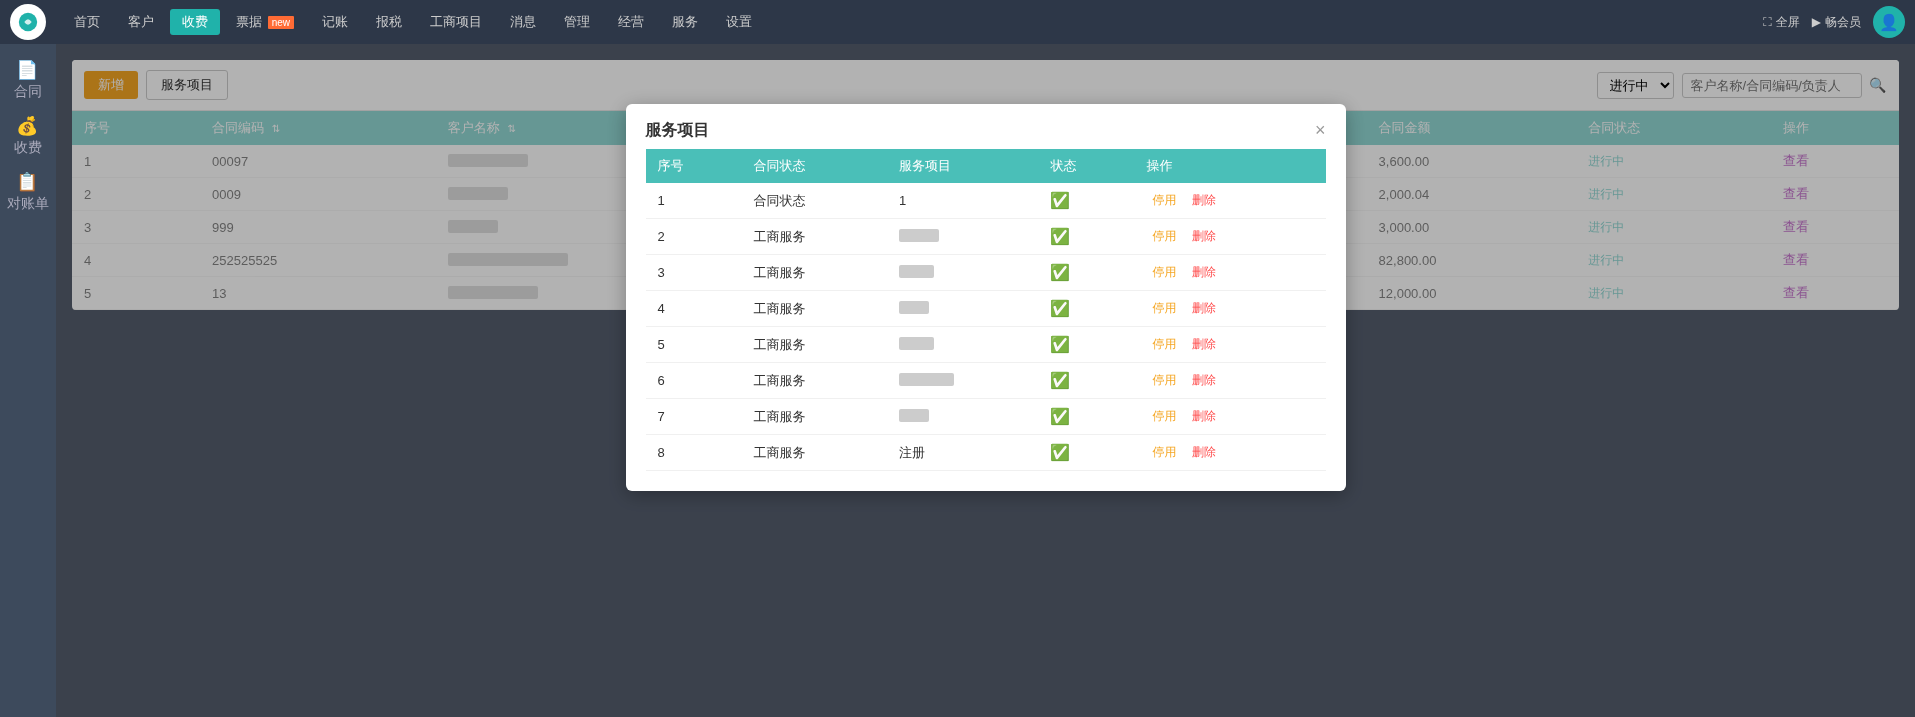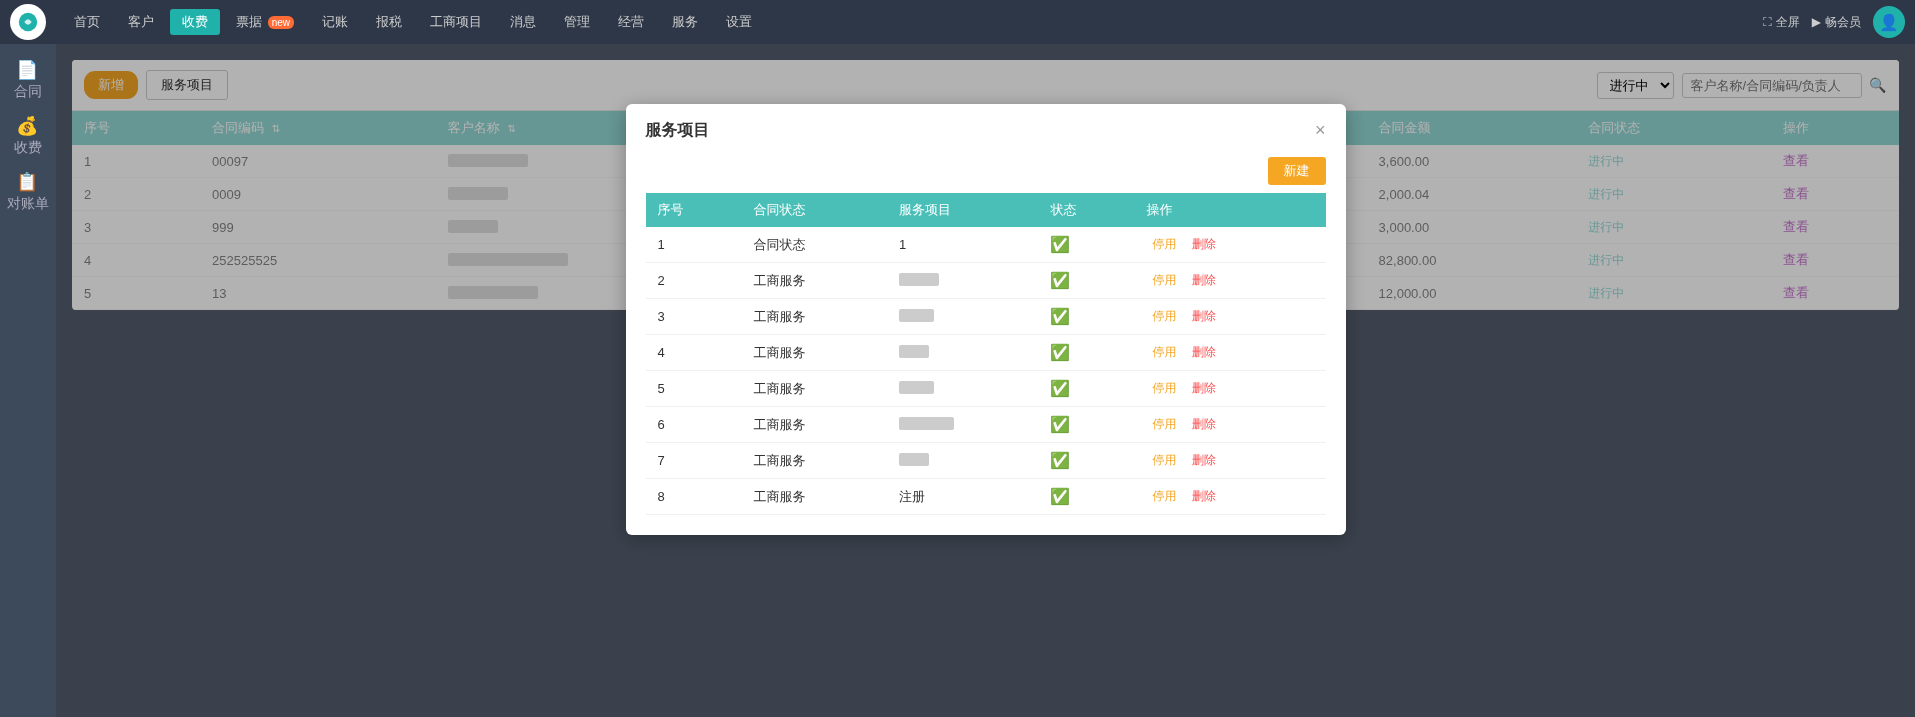--- a/index.html
+++ b/index.html
@@ -17,21 +17,21 @@
     }
     .top-nav .logo svg { width: 22px; height: 22px; }
     .nav-items { display: flex; align-items: center; gap: 4px; flex: 1; }
     .nav-item {
       padding: 4px 12px; color: #ccc; cursor: pointer; border-radius: 3px;
       font-size: 13px; white-space: nowrap; text-align: center;
     }
     .nav-item.active { background: #20b2aa; color: #fff; }
     .nav-item .badge {
       background: #ff6b35; color: #fff; font-size: 10px;
-      border-radius: 6px; padding: 1px 4px; margin-left: 2px;
+      border-radius: 1px; padding: 1px 4px; margin-left: 2px;
     }
     .top-right { display: flex; align-items: center; gap: 12px; margin-left: auto; }
     .top-right-btn { display: flex; align-items: center; gap: 4px; color: #ccc; font-size: 12px; cursor: pointer; }
     .avatar { width: 32px; height: 32px; border-radius: 50%; background: #20b2aa; display: flex; align-items: center; justify-content: center; color: #fff; font-size: 16px; }
 
     
     .layout { display: flex; height: calc(100vh - 44px); }
 
     
     .sidebar {
@@ -47,21 +47,21 @@
     .sidebar-item span { font-size: 14px; }
 
     
     .main-content { flex: 1; background: #555e6e; padding: 16px; overflow: auto; position: relative; }
 
     
     .table-container { background: #fff; border-radius: 4px; overflow: hidden; }
 
     
     .toolbar { display: flex; align-items: center; gap: 8px; padding: 10px 12px; background: #fff; border-bottom: 1px solid #e8e8e8; }
-    .btn-new { background: #f5a623; color: #fff; border: none; padding: 5px 14px; border-radius: 11px; cursor: pointer; font-size: 13px; }
+    .btn-new { background: #f5a623; color: #fff; border: none; padding: 5px 14px; border-radius: 3px; cursor: pointer; font-size: 13px; }
     .btn-service { background: #fff; color: #333; border: 1px solid #ccc; padding: 5px 14px; border-radius: 3px; cursor: pointer; font-size: 13px; }
     .toolbar-right { margin-left: auto; display: flex; align-items: center; gap: 8px; }
     .status-select { padding: 4px 8px; border: 1px solid #ccc; border-radius: 3px; font-size: 13px; background: #fff; }
     .search-input { padding: 4px 8px; border: 1px solid #ccc; border-radius: 3px; font-size: 13px; width: 180px; }
     .search-icon-btn { background: none; border: none; cursor: pointer; font-size: 14px; color: #666; }
 
     
     .data-table { width: 100%; border-collapse: collapse; }
     .data-table th {
       background: #4abfb8; color: #fff; padding: 8px 12px; text-align: left;
@@ -253,23 +253,20 @@
           </tbody>
       </table>
     </div>
 
     <div class="modal-overlay">
       <div class="modal">
         <div class="modal-header">
           <span class="modal-title">服务项目</span>
           <button class="modal-close">×</button>
         </div>
-        <div class="modal-toolbar">
-          <button class="btn-modal-new">新建</button>
-        </div>
         <div class="modal-body">
           <table class="modal-table">
             <thead>
               <tr>
                 <th>序号</th>
                 <th>合同状态</th>
                 <th>服务项目</th>
                 <th>状态</th>
                 <th>操作</th>
               </tr>

